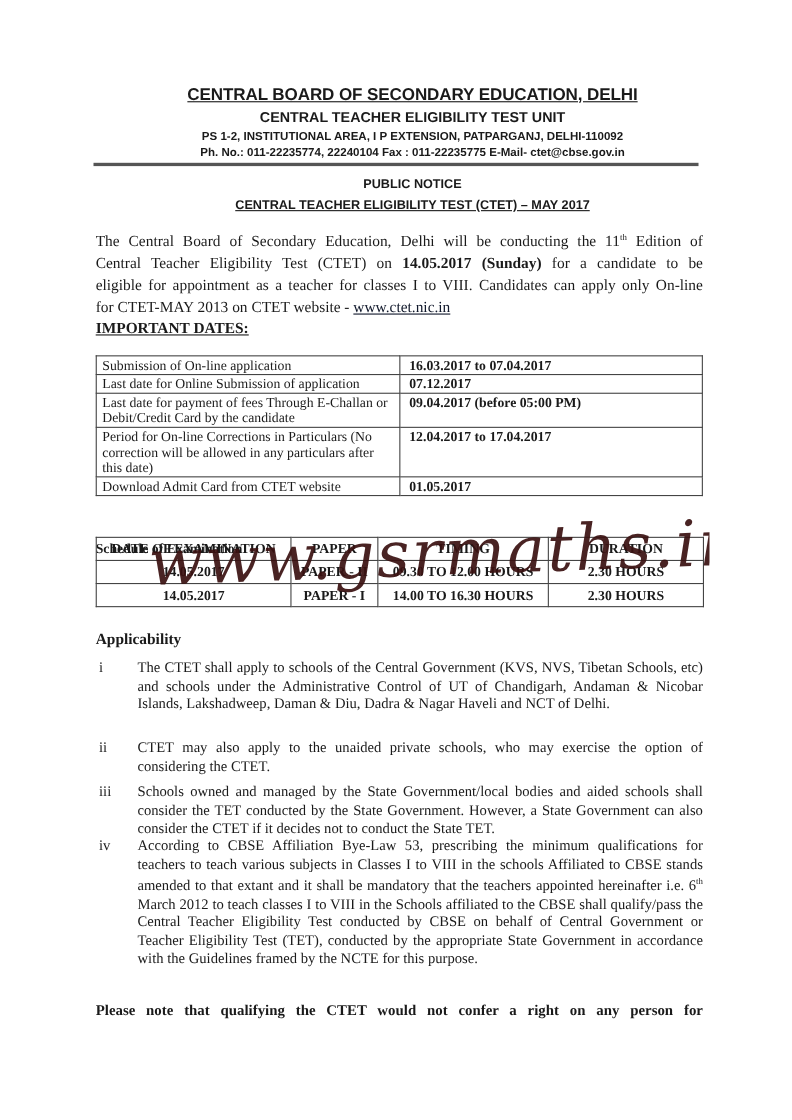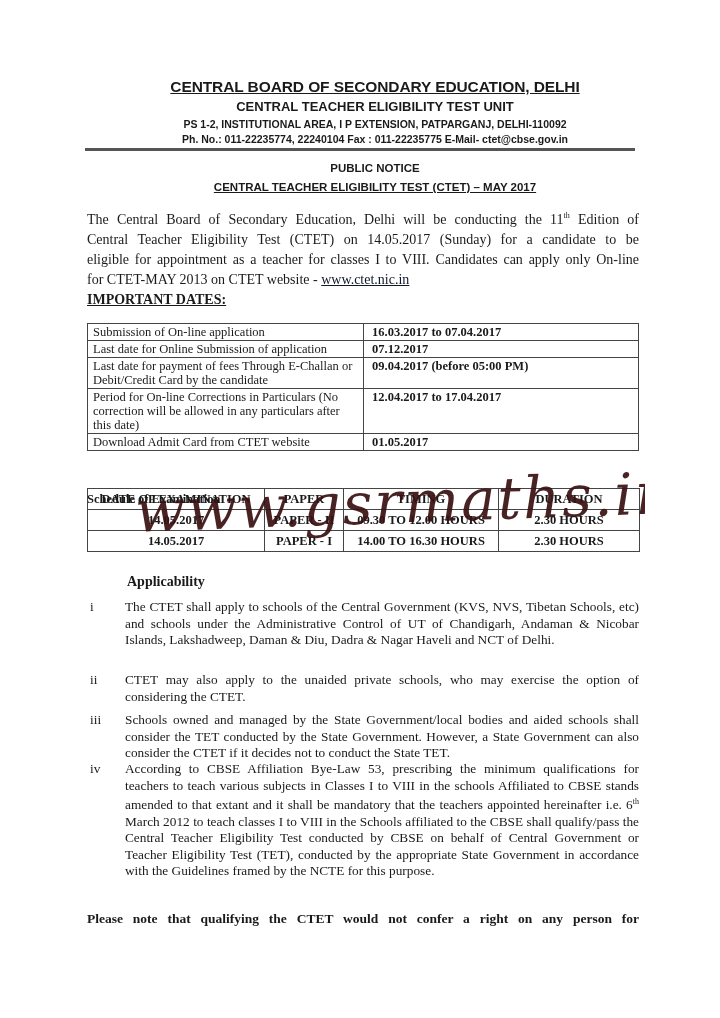--- a/index.html
+++ b/index.html
@@ -16,37 +16,37 @@
   #h2 { top: 99px; font-size: 13px; }
   #h3 { top: 118px; font-size: 10.5px; }
   #h4 { top: 133px; font-size: 10.5px; }
   #rule { top: 148px; left: 85px; width: 550px; height: 3px; background: #555; }
   #h5 { top: 162px; font-size: 11.5px; }
   #h6 { top: 181px; font-size: 11.5px; text-decoration: underline; }
 
   #intro { top: 206px; left: 87px; width: 552px; font-size: 14px; line-height: 20px; text-align: justify; }
   #intro .line { display: block; text-align-last: justify; white-space: nowrap; }
   #intro .line.last { text-align-last: left; }
-  #intro b { font-weight: normal; }
+  #intro b { font-weight: bold; }
   #intro sup { font-size: 8px; }
   #intro a { color: #0f172a; text-decoration: underline; }
   #imp { top: 292px; left: 87px; font-size: 14px; font-weight: bold; text-decoration: underline; }
 
   table { border-collapse: collapse; position: absolute; }
   td { border: 1px solid #444; vertical-align: top; }
   #dates { top: 323px; left: 87px; width: 552px; font-size: 12.5px; line-height: 14px; }
   #dates td { padding: 1px 5px 1px 5px; }
   #dates td.c1 { width: 265px; }
   #dates td.c2 { font-weight: bold; padding-left: 8px; }
 
   #sched-title { top: 492px; left: 87px; font-size: 12.5px; font-weight: bold; }
   #sched { top: 488px; left: 87px; width: 553px; font-size: 12.5px; font-weight: bold; text-align: center; }
   #sched td { height: 20px; padding: 0 3px; vertical-align: middle; }
 
-  #app-title { top: 574px; left: 87px; font-size: 14px; font-weight: bold; margin-left: 40px; }
+  #app-title { top: 574px; left: 87px; font-size: 14px; font-weight: bold; }
   .item { position: absolute; left: 87px; width: 552px; font-size: 13.3px; line-height: 16.5px; }
   .item .num { position: absolute; left: 3px; top: 0; }
   .item .txt { margin-left: 38px; text-align: justify; }
   #item1 { top: 599px; }
   #item2 { top: 672px; }
   #item3 { top: 712px; }
   #item4 { top: 761px; }
   .item sup { font-size: 8px; }
 
   #note { top: 910px; left: 87px; width: 552px; font-size: 13.5px; font-weight: bold; line-height: 18px; text-align: justify; }

